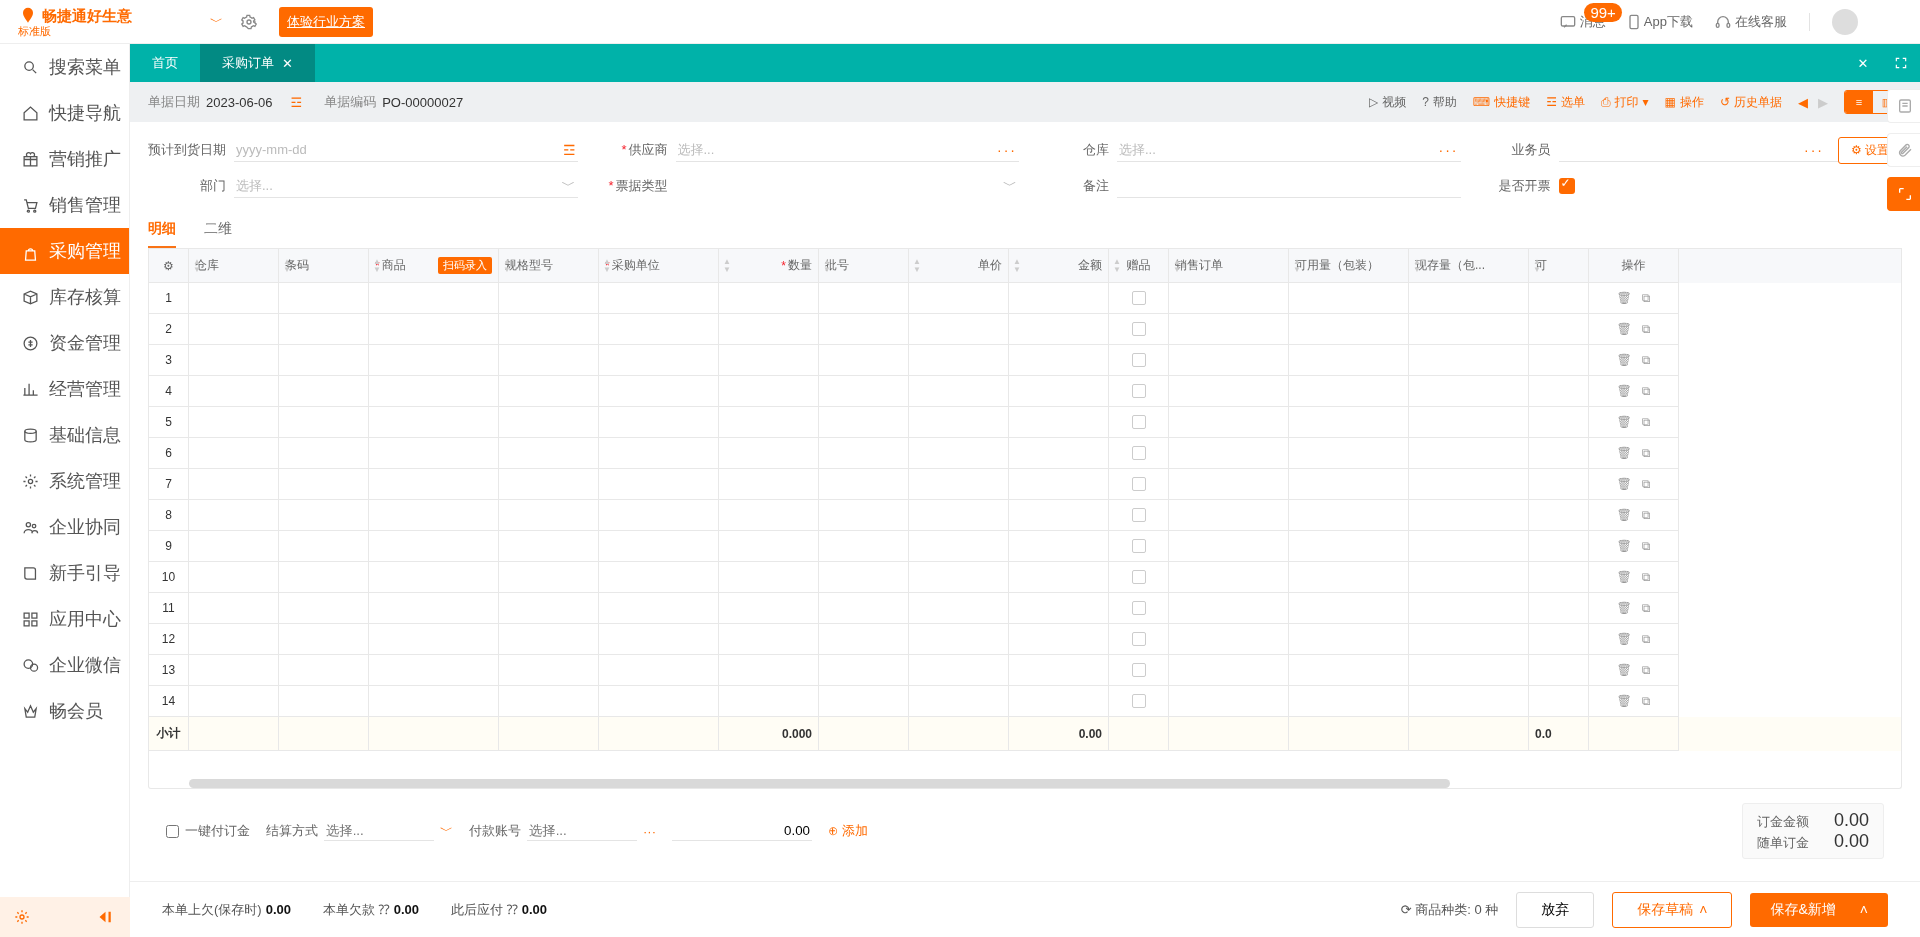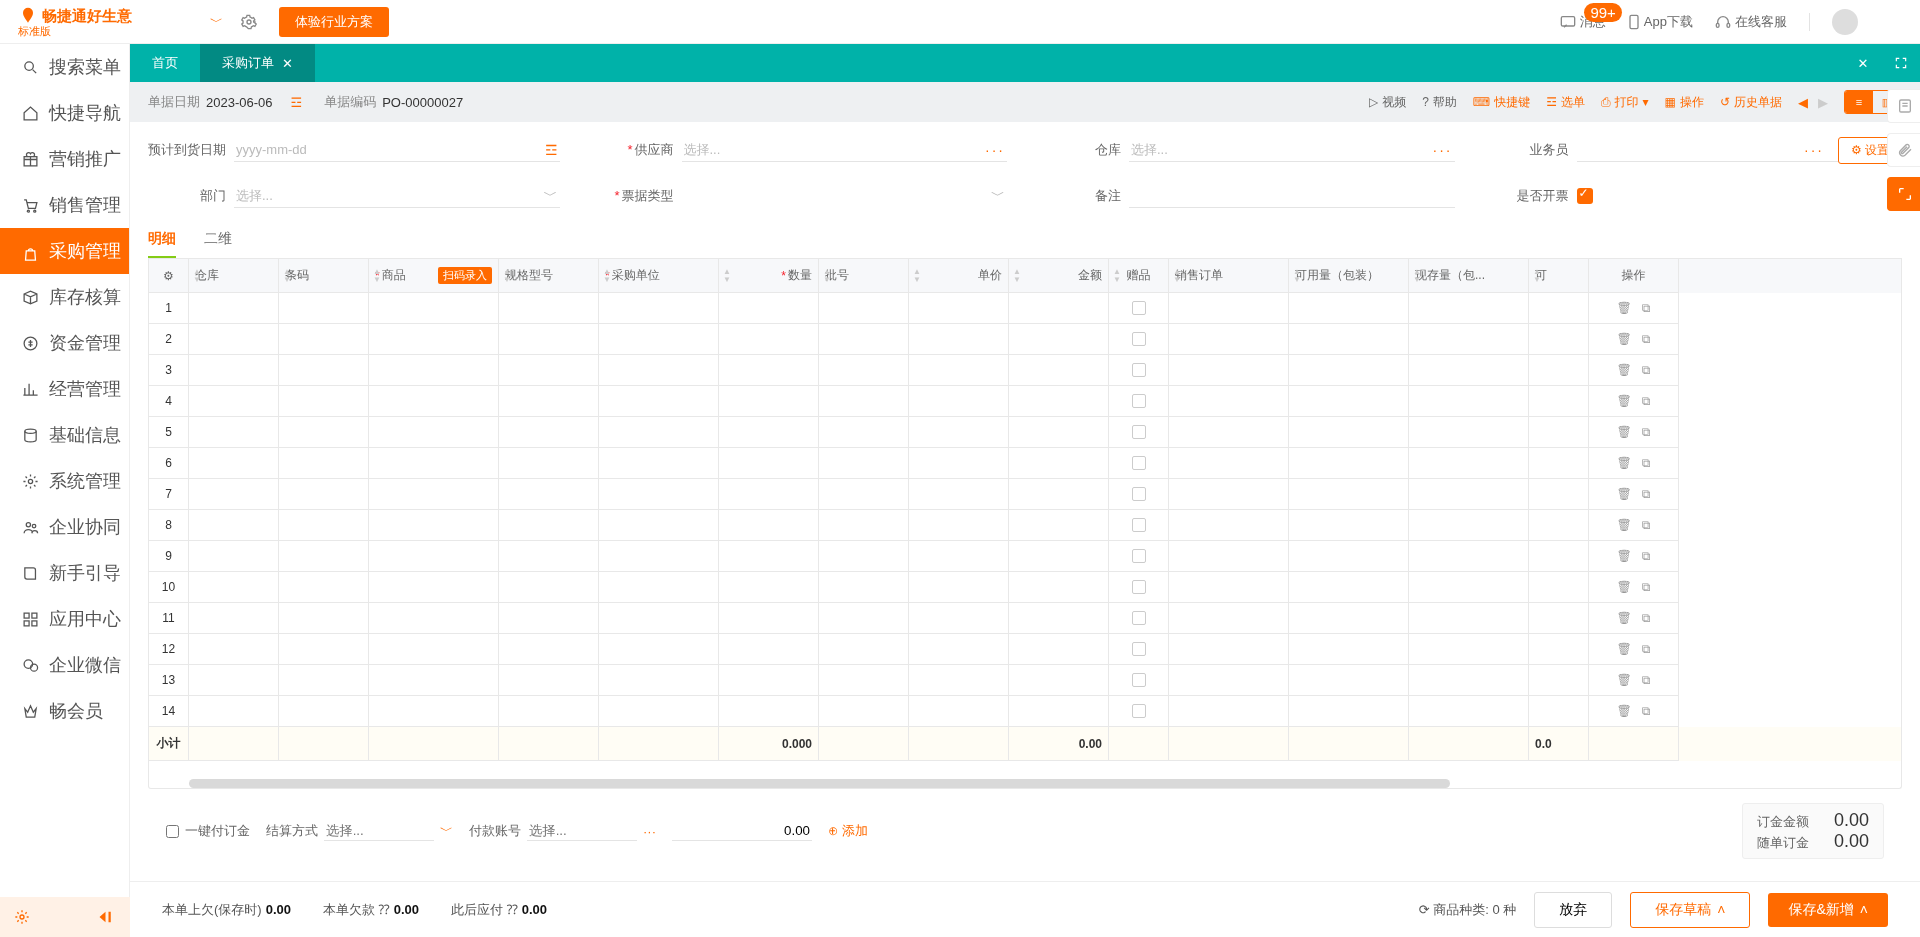--- a/index.html
+++ b/index.html
@@ -7,21 +7,21 @@
   
   .topbar { height:44px; display:flex; align-items:center; padding:0 14px; border-bottom:1px solid #eee; }
   .brand { display:flex; flex-direction:column; margin-left:4px; }
   .brand-row { display:flex; align-items:center; gap:4px; }
   .brand-logo svg { width:20px; height:20px; }
   .brand-name { color:#ff6a00; font-weight:600; font-size:15px; }
   .brand-edition { color:#ff6a00; font-size:11px; line-height:1; }
   .org { margin-left:60px; display:flex; align-items:center; gap:18px; color:#666; }
   .org-caret { color:#ff6a00; }
   .gear { color:#999; }
-  .btn-primary { background:#ff6a00; color:#fff; border:none; padding:6px 16px; border-radius:3px; font-size:13px; cursor:pointer; }
+  .btn-primary { background:#ff6a00; color:#fff; border:none; padding:6px 8px; border-radius:3px; font-size:13px; cursor:pointer;text-decoration:underline; }
   .top-right { margin-left:auto; display:flex; align-items:center; gap:22px; color:#666; }
   .top-right .item { display:flex; align-items:center; gap:4px; position:relative; cursor:pointer; }
   .badge99 { position:absolute; top:-10px; right:-16px; background:#ff6a00; color:#fff; border-radius:10px; font-size:15px; padding:1px 6px; }
   .avatar { width:26px; height:26px; border-radius:50%; background:#ddd; }
   .sep { width:1px; height:18px; background:#e3e3e3; }
   
   .shell { display:flex; height:calc(937px - 44px); }
   .sidebar { width:130px; background:#fff; border-right:1px solid #eee; position:relative; }
   .side-item { display:flex; align-items:center; gap:10px; padding:11px 0 11px 22px; color:#555; cursor:pointer; font-size:18px; }
   .side-item.active { background:#ff6a00; color:#fff;align-items:flex-end; }
@@ -41,36 +41,36 @@
   .doc-toolbar .val { color:#333; margin-right:18px; }
   .tb-right { margin-left:auto; display:flex; align-items:center; gap:16px; color:#666; }
   .tb-right .lnk { display:flex; align-items:center; gap:4px; cursor:pointer; font-size:12px; }
   .tb-right .lnk.accent { color:#ff6a00; }
   .pager-arrows { display:flex; gap:10px; color:#ff6a00; }
   .view-toggle { display:flex; border:1px solid #ff6a00; border-radius:3px; overflow:hidden; }
   .view-toggle span { width:28px; height:22px; display:flex; align-items:center; justify-content:center; font-size:11px; }
   .view-toggle .on { background:#ff6a00; color:#fff; }
   .view-toggle .off { color:#ff6a00; }
   .card { background:#fff; padding:16px 18px 8px; }
-  .form-grid { display:grid; grid-template-columns: repeat(4, 1fr); column-gap:36px; row-gap:22px; }
+  .form-grid { display:grid; grid-template-columns: repeat(4, 1fr); column-gap:36px; row-gap:22px;gap:12px; }
   .field { display:flex; align-items:center; gap:8px; position:relative; }
   .field label { width:78px; text-align:right; color:#666; font-size:13px; }
   .req { color:#f5222d; margin-right:2px; }
   .inp { flex:1; border:none; border-bottom:1px solid #e4e4e4; padding:4px 24px 4px 2px; font-size:13px; color:#333; outline:none; }
   .inp::placeholder { color:#bbb; }
   .suffix { position:absolute; right:2px; color:#ff6a00; cursor:pointer; font-size:14px; }
   .suffix.gray { color:#bbb; }
   .suffix.dots { letter-spacing:2px; }
   .btn-outline-accent { border:1px solid #ff6a00; color:#ff6a00; background:#fff; padding:4px 12px; border-radius:3px; cursor:pointer; font-size:12px; }
   .chk { width:16px; height:16px; border-radius:3px; background:#ff6a00; position:relative; display:inline-block; }
   .chk::after { content:"✓"; color:#fff; position:absolute; left:2px; top:-2px; font-size:12px; }
   
   .dtabs { display:flex; gap:28px; padding:14px 18px 0; background:#fff; }
   .dtab { padding-bottom:8px; cursor:pointer; color:#666; font-size:14px; }
-  .dtab.active { color:#ff6a00; border-bottom:2px solid #84cc16; font-weight:600; }
+  .dtab.active { color:#ff6a00; border-bottom:2px solid #f97316; font-weight:600; }
   
   .table-wrap { background:#fff; padding:0 18px; display:flex; flex-direction:column; flex:1; overflow:hidden; }
   .tbl { display:flex; flex-direction:column; border:1px solid #e8e8e8; border-bottom:none; flex:1; overflow:hidden; }
   .thead { display:flex; background:#f7f8fa; }
   .th, .td { border-right:1px solid #e8e8e8; border-bottom:1px solid #e8e8e8; padding:8px 6px; font-size:12px; display:flex; align-items:center; }
   .th { color:#666; position:relative; }
   .th .sort { position:absolute; left:4px; color:#ccc; font-size:8px; line-height:8px; }
   .th .sort::before{content:"▲";display:block;} .th .sort::after{content:"▼";display:block;}
   .hreq { color:#f5222d; margin-right:2px; }
   .tag-scan { background:#ff6a00; color:#fff; font-size:11px; padding:1px 5px; border-radius:2px; margin-left:auto; }
@@ -93,21 +93,21 @@
   .payrow .mini-inp{border:none;border-bottom:1px solid #e4e4e4;width:110px;padding:2px;}
   .totals-box { margin-left:auto; border:1px solid #eee; border-radius:3px; padding:6px 14px; background:#fafafa; font-size:13px; color:#666; }
   .totals-box .trow2 { display:flex; gap:14px; align-items:baseline; }
   .totals-box .num { color:#333; font-size:18px; min-width:46px; text-align:right; }
   
   .footer { height:56px; background:#fff; border-top:1px solid #eee; display:flex; align-items:center; padding:0 32px; font-size:13px; color:#555; gap:32px; }
   .footer .bold { font-weight:700; color:#111; margin-left:4px; }
   .footer-right{margin-left:auto;display:flex;align-items:center;gap:18px;}
   .btn-ghost{background:#fff;border:1px solid #ddd;padding:8px 24px;border-radius:3px;cursor:pointer;font-size:14px;}
   .btn-ghost.accent{border-color:#ff6a00;color:#ff6a00;display:flex;align-items:center;gap:6px;}
-  .btn-accent{background:#ff6a00;color:#fff;border:none;padding:8px 20px;border-radius:3px;cursor:pointer;font-size:14px;display:flex;align-items:center;gap:6px;}
+  .btn-accent{background:#ff6a00;color:#fff;border:none;padding:8px 20px;border-radius:3px;cursor:pointer;font-size:14px;display:flex;align-items:center;gap:24px;}
   
   .rail { position:absolute; top:45px; right:-1px; width:34px; display:flex; flex-direction:column; gap:10px; z-index:5; }
   .rail .r { width:34px; height:34px; background:#fff; border:1px solid #eee; border-right:none; border-radius:4px 0 0 4px; display:flex; align-items:center; justify-content:center; color:#aaa; cursor:pointer; }
   .rail .r.active { background:#ff6a00; color:#fff; border-color:#ff6a00; }
   svg{display:block;}
 </style>
 </head>
 <body>
 
 <div class="topbar">

